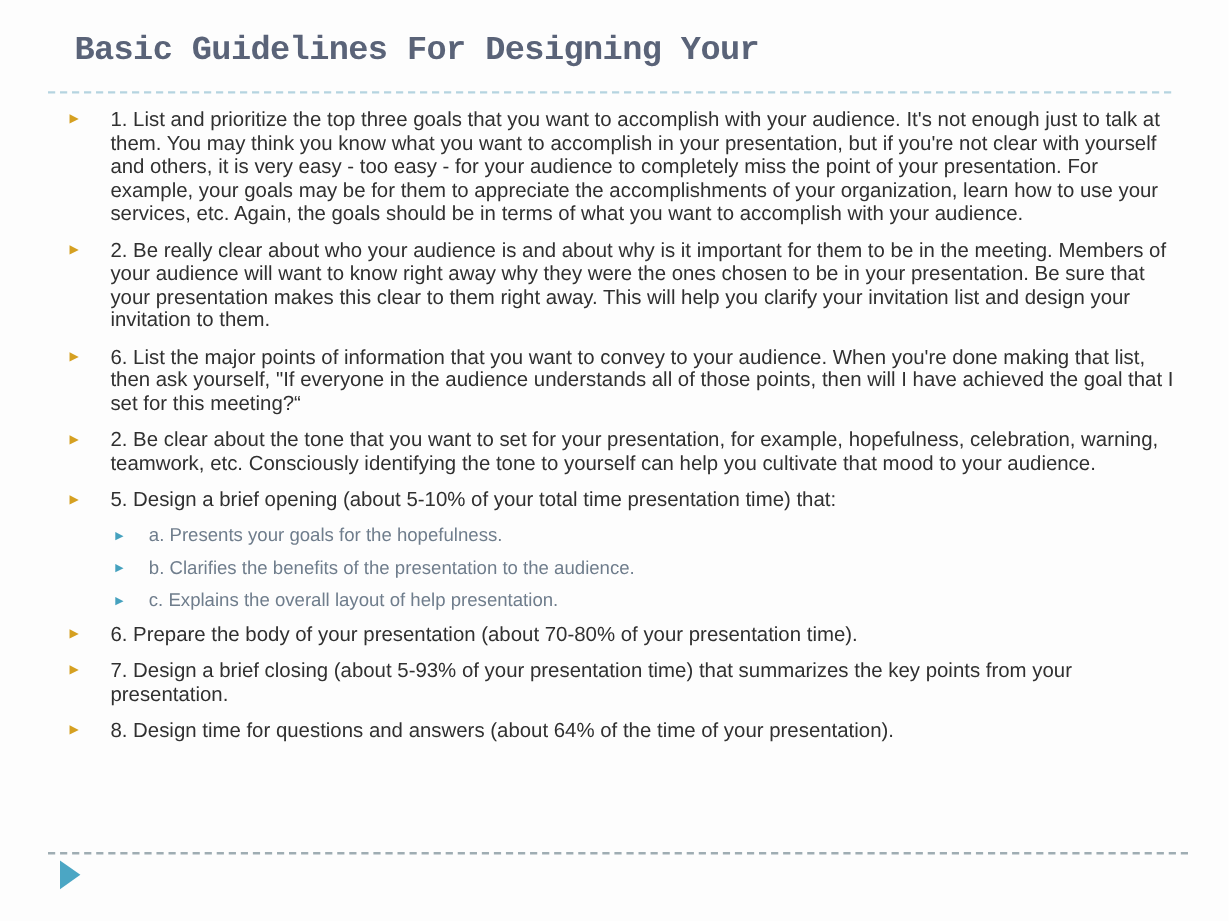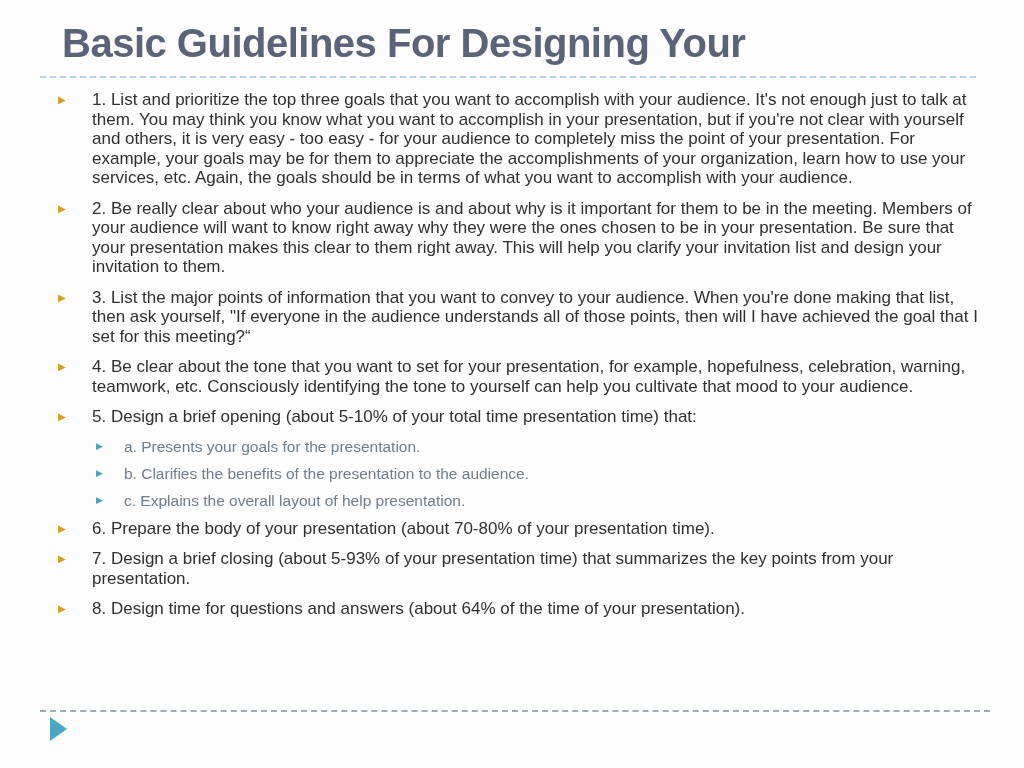--- a/index.html
+++ b/index.html
@@ -16,23 +16,23 @@
     width: 1024px;
     height: 768px;
     background: #fdfdfd;
     box-sizing: border-box;
   }
   .title-block {
     padding: 20px 48px 0 62px;
   }
   .title-line {
     display: block;
-    font-family: Liberation Sans, sans-serif;
+    font-family: Liberation Mono, monospace;
     font-weight: bold;
-    font-size: 40px;
+    font-size: 28px;
     line-height: 46px;
     color: var(--title-color, #5a6378);
     letter-spacing: -0.5px;
   }
   .divider-top {
     margin: 10px 48px 0 40px;
     border-top: 2px dashed var(--divider-top-color, #b5d4e0);
     height: 0;
   }
   .bullet-list {
@@ -111,33 +111,33 @@
       <div class="item lvl1">
         <span class="bullet">▶</span>
         <span class="text">1. List and prioritize the top three goals that you want to accomplish with your audience. It's not enough just to talk at them. You may think you know what you want to accomplish in your presentation, but if you're not clear with yourself and others, it is very easy - too easy - for your audience to completely miss the point of your presentation. For example, your goals may be for them to appreciate the accomplishments of your organization, learn how to use your services, etc. Again, the goals should be in terms of what you want to accomplish with your audience.</span>
       </div>
       <div class="item lvl1">
         <span class="bullet">▶</span>
         <span class="text">2. Be really clear about who your audience is and about why is it important for them to be in the meeting. Members of your audience will want to know right away why they were the ones chosen to be in your presentation. Be sure that your presentation makes this clear to them right away. This will help you clarify your invitation list and design your invitation to them.</span>
       </div>
       <div class="item lvl1">
         <span class="bullet">▶</span>
-        <span class="text">3. List the major points of information that you want to convey to your audience. When you're done making that list, then ask yourself, "If everyone in the audience understands all of those points, then will I have achieved the goal that I set for this meeting?“</span>
+        <span class="text">6. List the major points of information that you want to convey to your audience. When you're done making that list, then ask yourself, "If everyone in the audience understands all of those points, then will I have achieved the goal that I set for this meeting?“</span>
       </div>
       <div class="item lvl1">
         <span class="bullet">▶</span>
-        <span class="text">4. Be clear about the tone that you want to set for your presentation, for example, hopefulness, celebration, warning, teamwork, etc. Consciously identifying the tone to yourself can help you cultivate that mood to your audience.</span>
+        <span class="text">2. Be clear about the tone that you want to set for your presentation, for example, hopefulness, celebration, warning, teamwork, etc. Consciously identifying the tone to yourself can help you cultivate that mood to your audience.</span>
       </div>
       <div class="item lvl1">
         <span class="bullet">▶</span>
         <span class="text">5. Design a brief opening (about 5-10% of your total time presentation time) that:</span>
       </div>
       <div class="item lvl2">
         <span class="bullet">▶</span>
-        <span class="text">a. Presents your goals for the presentation.</span>
+        <span class="text">a. Presents your goals for the hopefulness.</span>
       </div>
       <div class="item lvl2">
         <span class="bullet">▶</span>
         <span class="text">b. Clarifies the benefits of the presentation to the audience.</span>
       </div>
       <div class="item lvl2">
         <span class="bullet">▶</span>
         <span class="text">c. Explains the overall layout of help presentation.</span>
       </div>
       <div class="item lvl1">

